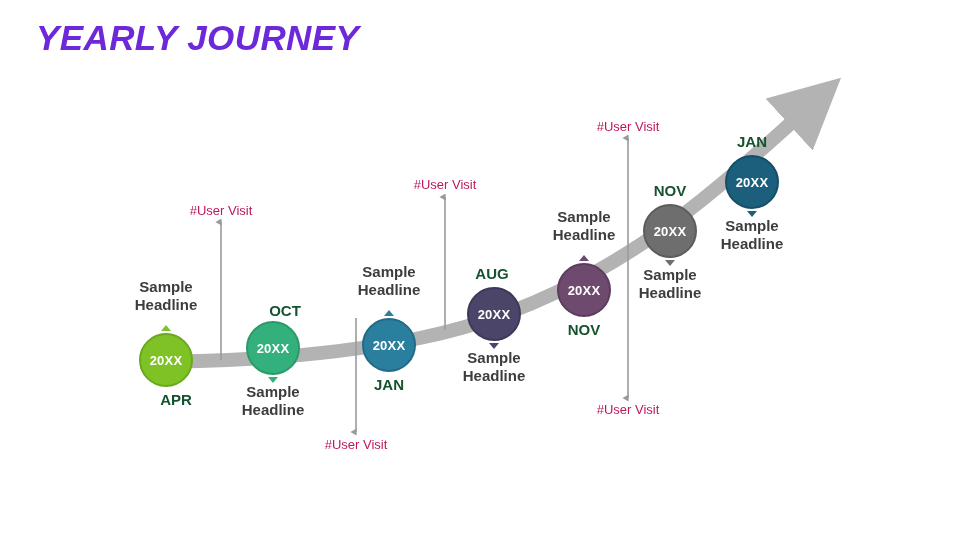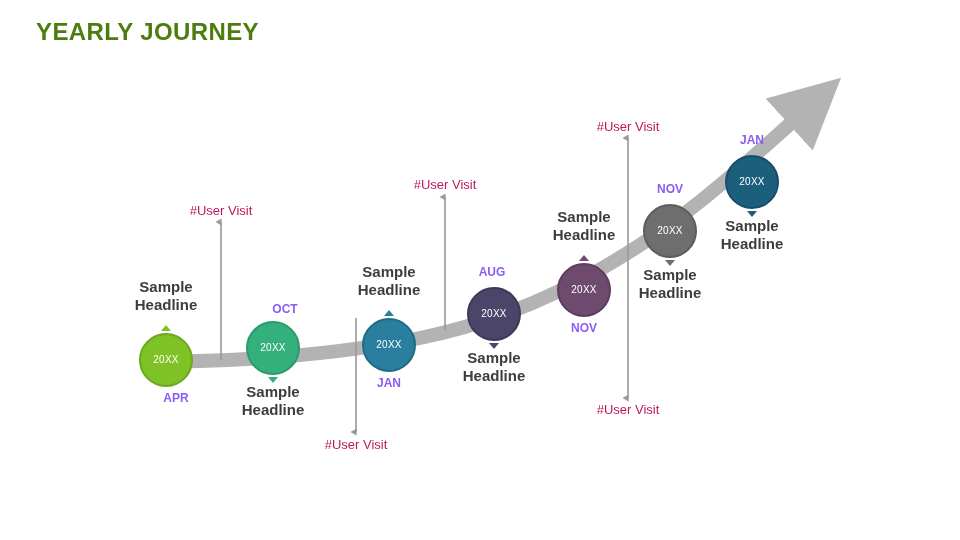--- a/index.html
+++ b/index.html
@@ -8,44 +8,44 @@
     width:960px;height:540px;background:#ffffff;
     font-family:"Liberation Sans",sans-serif;
     position:relative;overflow:hidden;
     -webkit-font-smoothing:antialiased;
   }
   #stage{position:absolute;left:0;top:0;width:960px;height:540px;}
 
   
   #page-title{
     position:absolute;left:36px;top:18px;
-    font-size:24px;font-weight:bold;letter-spacing:.4px;
-    color:#4d7c0f;white-space:nowrap;
+    font-size:35px;font-weight:bold;letter-spacing:.4px;
+    color:#6d28d9;white-space:nowrap;font-style:italic;
   }
 
   
   #curve-layer,#axis-layer{position:absolute;left:0;top:0;width:960px;height:540px;}
   #curve-layer{z-index:1;}
   #axis-layer{z-index:2;}
 
   
   .milestone{position:absolute;z-index:5;}
   .node{
     position:absolute;border-radius:50%;
     display:flex;align-items:center;justify-content:center;
     color:#ffffff;font-weight:bold;
     box-sizing:border-box;
   }
   .node-label{
-    font-size:10px;font-weight:normal;letter-spacing:.2px;
+    font-size:13px;font-weight:bold;letter-spacing:.2px;
     line-height:1;user-select:none;
   }
   .month{
     position:absolute;text-align:center;
-    font-size:12px;font-weight:bold;color:#8b5cf6;
+    font-size:15px;font-weight:bold;color:#14532d;
     white-space:nowrap;line-height:1.1;
   }
   .headline{
     position:absolute;text-align:center;
     font-size:15px;font-weight:bold;color:#3d3d3d;
     line-height:1.22;white-space:nowrap;
   }
   .pointer{position:absolute;width:0;height:0;}
   .pointer.up{border-left:5px solid transparent;border-right:5px solid transparent;}
   .pointer.down{border-left:5px solid transparent;border-right:5px solid transparent;}

